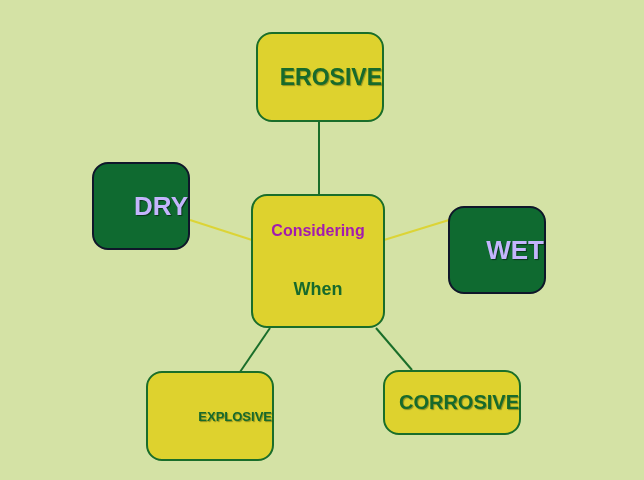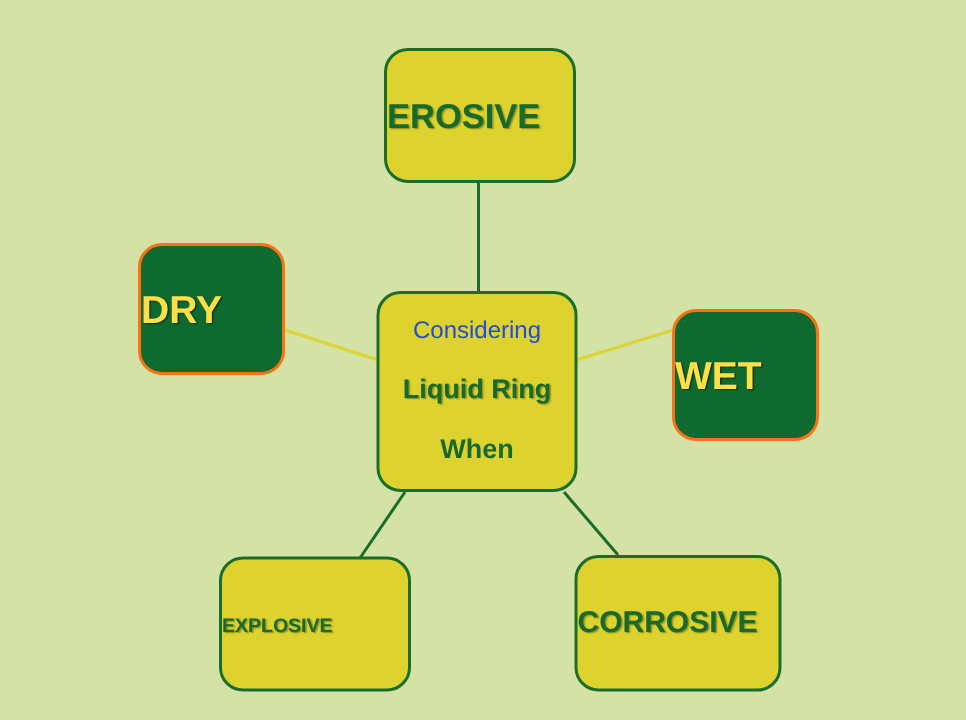--- a/index.html
+++ b/index.html
@@ -1,26 +1,26 @@
 <!DOCTYPE html>
 <html><head>
 <meta charset="utf-8">
 <style>
   html, body { margin:0; padding:0; }
   body { width:644px; height:480px; background:#d4e2a5; position:relative; overflow:hidden;
          font-family:"Liberation Sans", "DejaVu Sans", sans-serif; }
   svg.links { position:absolute; left:0; top:0; width:644px; height:480px; }
   .node { position:absolute; box-sizing:border-box; border-radius:16px; display:flex;
-          align-items:center; justify-content:flex-start; font-weight:bold; text-align:center; }
+          align-items:center; justify-content:flex-end; font-weight:bold; text-align:center;padding-left:47px; }
   .light { background:#ded22e; border:2px solid #1a6e2a; color:#176a2c;
            text-shadow:1px 1px 1px rgba(40,60,10,0.45); }
-  .dark { background:#0f6a30; border:2px solid #f97316; color:#fde047;
+  .dark { background:#0f6a30; border:2px solid #0f172a; color:#c4b5fd;
           text-shadow:1px 1px 1px rgba(0,0,0,0.5); }
   .center { flex-direction:column; justify-content:space-around; padding:6px 0; }
-  .center .sub { font-weight:normal; font-size:16px; text-shadow:none; color:#1d4ed8; }
+  .center .sub { font-weight:bold; font-size:16px; text-shadow:none; color:#a21caf; }
   .center .main { font-size:18px; }
   .center .when { font-size:18px; text-shadow:none; }
 </style>
 </head>
 <body>
 
 <svg class="links">
   <line x1="319" y1="122" x2="319" y2="195" stroke="#1a6e2a" stroke-width="2"></line>
   <line x1="190" y1="220" x2="252" y2="240" stroke="#dcd436" stroke-width="2"></line>
   <line x1="449" y1="220" x2="384" y2="240" stroke="#dcd436" stroke-width="2"></line>
@@ -35,23 +35,22 @@
 <div class="node dark" style="left:92px;top:162px;width:98px;height:88px;font-size:26px;">
   <span>DRY</span>
 </div>
 
 <div class="node dark" style="left:448px;top:162px;width:98px;height:88px;font-size:26px;margin-top:44px;">
   <span>WET</span>
 </div>
 
 <div class="node light center" style="left:251px;top:194px;width:134px;height:134px;">
   <span class="sub">Considering</span>
-  <span class="main">Liquid Ring</span>
   <span class="when">When</span>
 </div>
 
 <div class="node light" style="left:146px;top:371px;width:128px;height:90px;font-size:13px;">
   <span>EXPLOSIVE</span>
 </div>
 
-<div class="node light" style="left:383px;top:370px;width:138px;height:91px;font-size:20px;">
+<div class="node light" style="left:383px;top:370px;width:138px;height:65px;font-size:20px;">
   <span>CORROSIVE</span>
 </div>
 
 </body></html>

